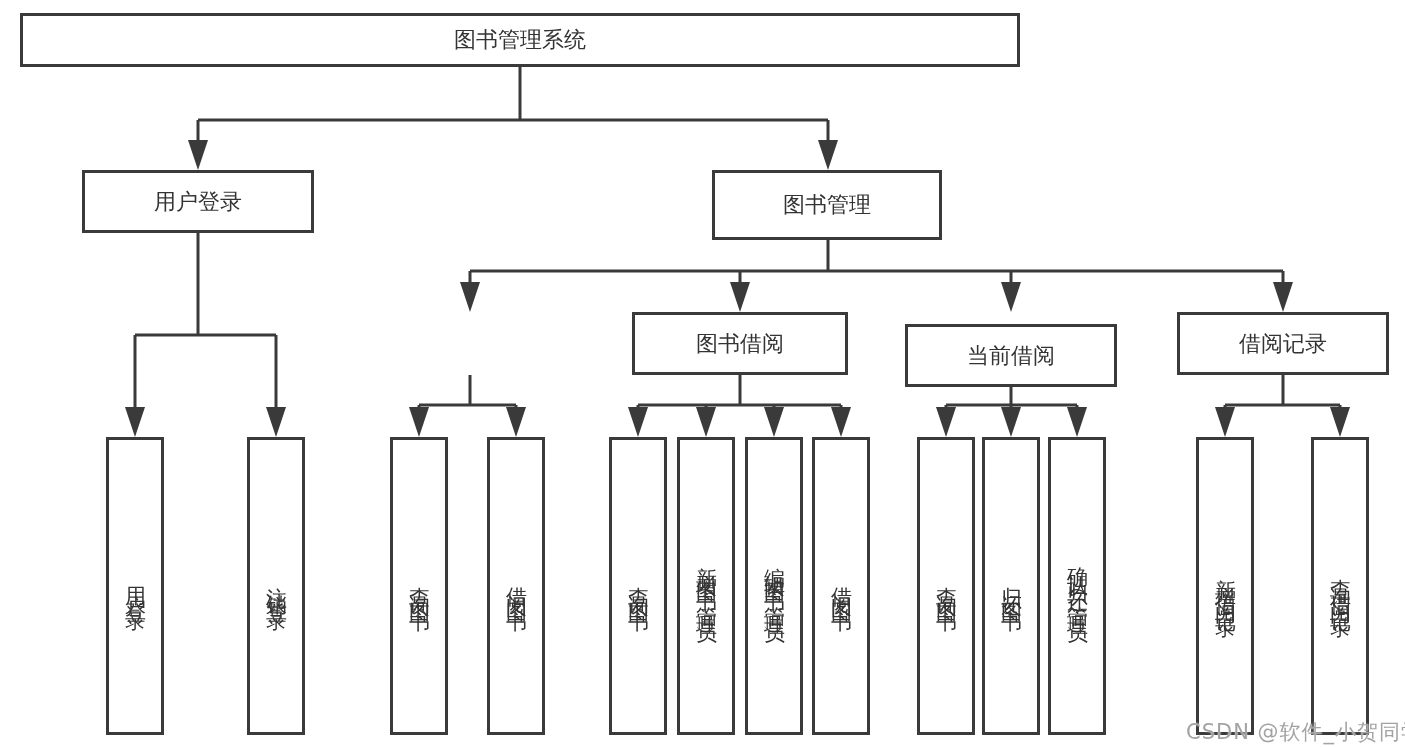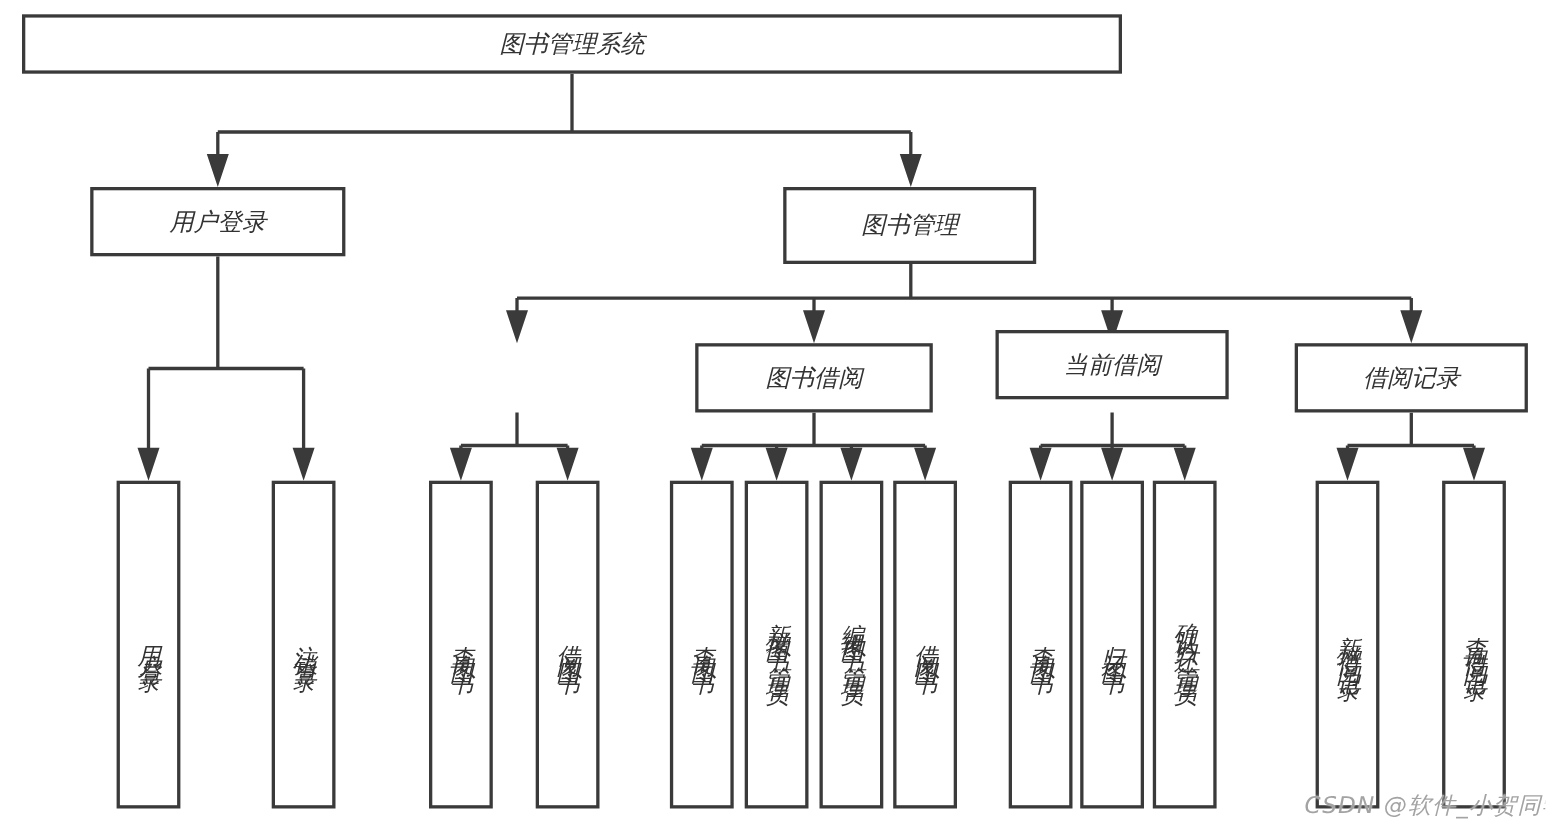--- a/index.html
+++ b/index.html
@@ -11,21 +11,20 @@
   * { margin: 0; padding: 0; box-sizing: border-box; }
   html, body { background: var(--background); }
   .stage {
     position: relative;
     width: 1405px;
     height: 747px;
     background: var(--background);
     font-family: "DejaVu Sans", "Liberation Sans", sans-serif;
     color: var(--text);
     overflow: hidden;
-    font-style: italic;
   }
   .connectors {
     position: absolute;
     left: 0; top: 0;
     width: 1405px; height: 747px;
     color: var(--line);
     z-index: 1;
   }
   .connectors path { stroke: currentColor; stroke-width: 3; fill: none; }
   .connectors polygon { fill: currentColor; stroke: none; }
@@ -39,21 +38,21 @@
     font-size: 22px;
     color: var(--text);
     z-index: 2;
     text-align: center;
   }
   .n-root          { left: 20px;   top: 13px;  width: 1000px; height: 54px; }
   .n-user-login    { left: 82px;   top: 170px; width: 232px;  height: 63px; }
   .n-book-mgmt     { left: 712px;  top: 170px; width: 230px;  height: 70px; }
   .n-new-book      { left: 361px;  top: 312px; width: 218px;  height: 63px; }
   .n-book-borrow   { left: 632px;  top: 312px; width: 216px;  height: 63px; }
-  .n-current-borrow{ left: 905px;  top: 300px; width: 212px;  height: 63px; }
+  .n-current-borrow{ left: 905px;  top: 324px; width: 212px;  height: 63px; }
   .n-borrow-records{ left: 1177px; top: 312px; width: 212px;  height: 63px; }
   .leaf {
     top: 437px;
     width: 58px;
     height: 298px;
     writing-mode: vertical-rl;
     text-orientation: mixed;
     letter-spacing: 0.38em;
     font-size: 21px;
     line-height: 1;

